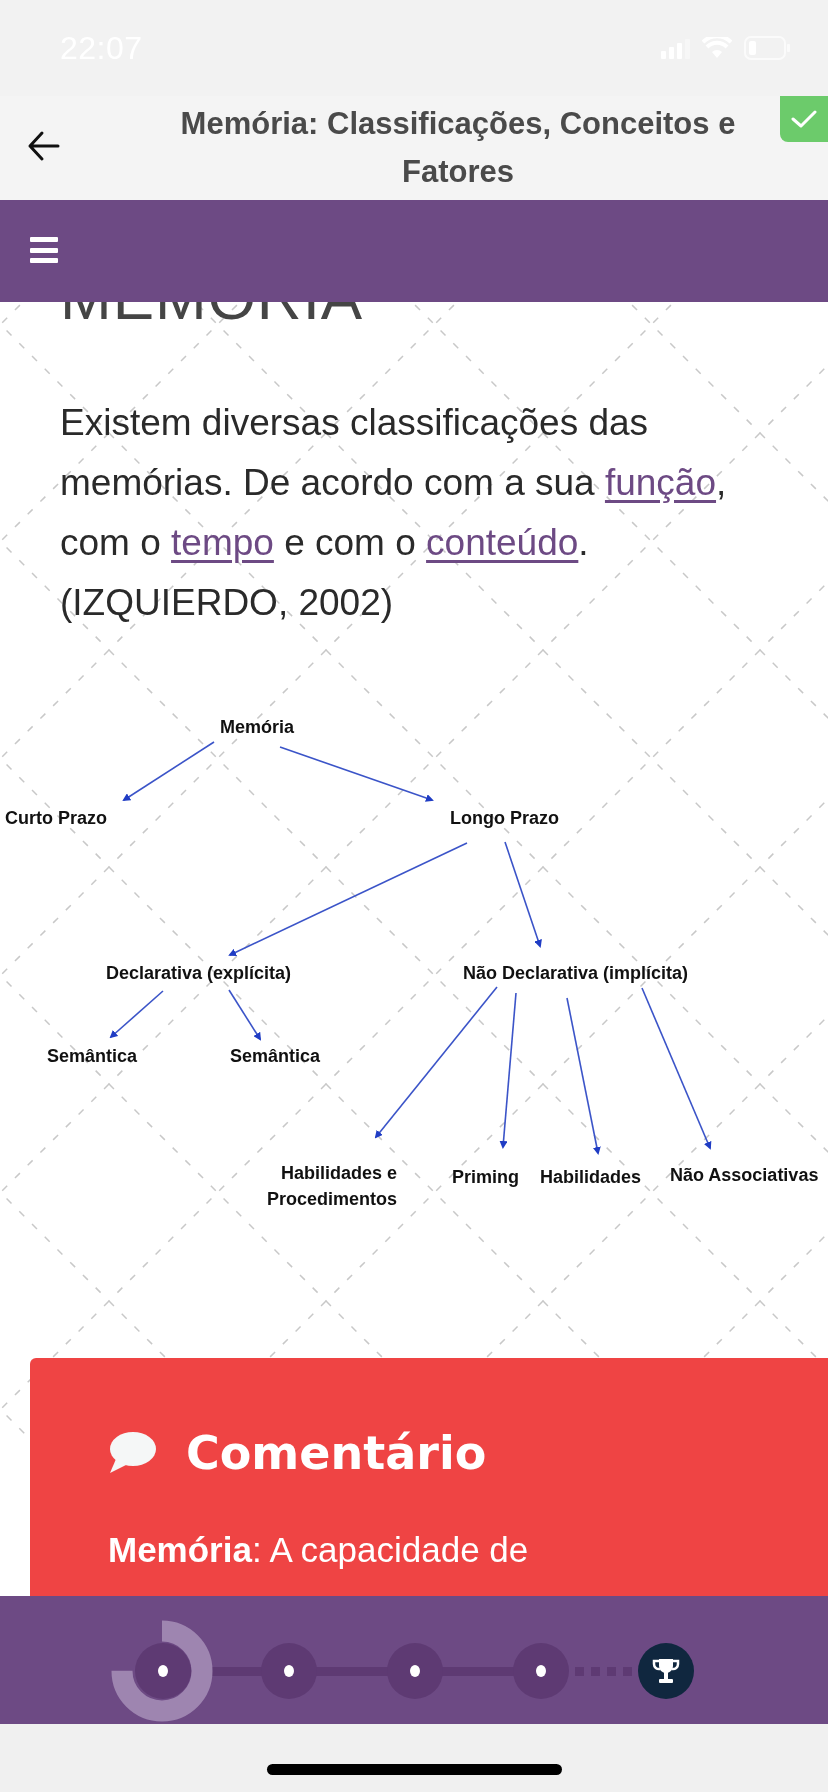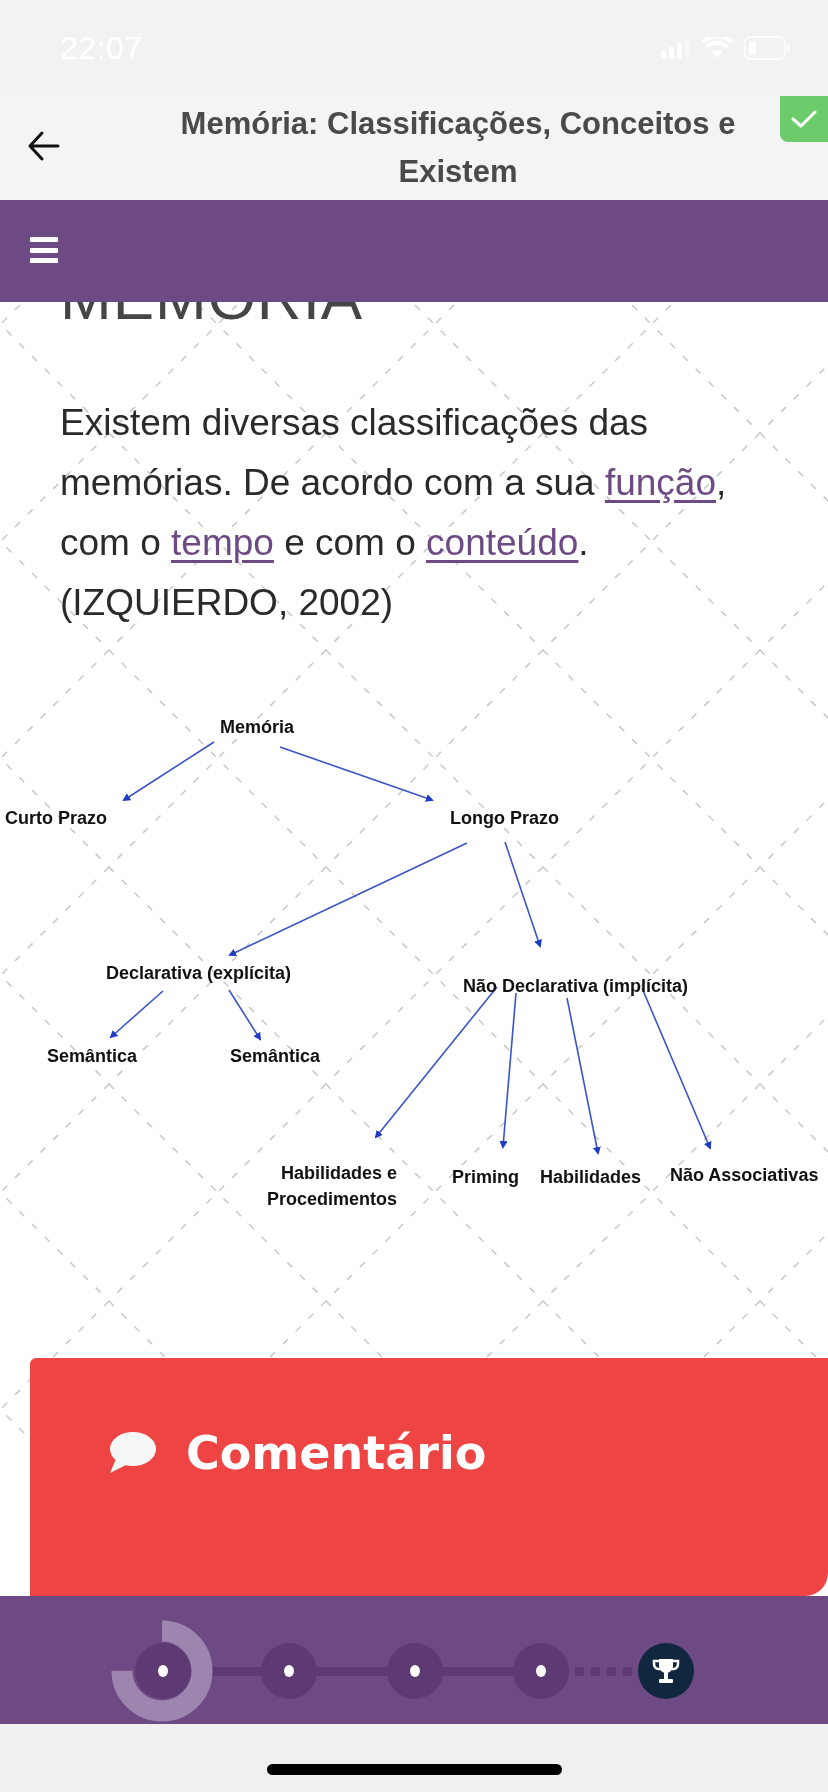--- a/index.html
+++ b/index.html
@@ -11,21 +11,21 @@
   .status-icons { position: absolute; right: 38px; top: 36px; display: flex; align-items: center; gap: 12px; }
   .sig { display: flex; align-items: flex-end; gap: 3px; height: 22px; }
   .sig span { width: 5px; background: #ffffff; border-radius: 1px; }
 
   .page-header { position: absolute; left: 0; top: 96px; width: 828px; height: 104px; background: #f4f4f4; }
   .back-btn { position: absolute; left: 26px; top: 32px; width: 36px; height: 36px; }
   .page-title { position: absolute; left: 150px; width: 616px; top: 4px; text-align: center; font-size: 31px; line-height: 48px; font-weight: bold; color: #4a4a4a; }
   .done-badge { position: absolute; right: 0; top: 0; width: 48px; height: 46px; background: #6ccb6b; border-bottom-left-radius: 8px; display: flex; align-items: center; justify-content: center; }
 
   .content { position: absolute; left: 0; top: 200px; width: 828px; height: 1396px; overflow: hidden;
-    background-color: #ffffff; border-radius: 23px; }
+    background-color: #ffffff; }
   .bg-pattern { position: absolute; left: 0; top: 0; width: 828px; height: 1396px; }
 
   .section-title { position: absolute; left: 60px; top: 62px; font-size: 62px; letter-spacing: 1px; color: #454545; font-family: "Liberation Sans", sans-serif; }
   .intro { position: absolute; left: 60px; top: 193px; width: 700px; font-size: 37px; line-height: 60px; color: #2a2a2a; font-family: "Liberation Sans", sans-serif; }
   .intro a { color: #6d4a84; text-decoration: underline; text-underline-offset: 5px; }
 
   .diagram { position: absolute; left: 0; top: 490px; width: 828px; height: 560px; }
   .dnode { position: absolute; font-size: 18px; font-weight: bold; color: #111111; white-space: nowrap; line-height: 26px; }
 
   .menu-bar { position: absolute; left: 0; top: 200px; width: 828px; height: 102px; background: #6d4a84; }
@@ -74,21 +74,21 @@
     </svg>
   </div>
 </div>
 
 <div class="page-header">
   <div class="back-btn">
     <svg width="36" height="36" viewBox="0 0 36 36">
       <path d="M32 18 H4 M16 5 L4 18 L16 31" stroke="#111" stroke-width="3" fill="none" stroke-linecap="round" stroke-linejoin="round"></path>
     </svg>
   </div>
-  <div class="page-title">Memória: Classificações, Conceitos e Existem</div>
+  <div class="page-title">Memória: Classificações, Conceitos e Fatores</div>
   <div class="done-badge">
     <svg width="26" height="20" viewBox="0 0 26 20">
       <path d="M2 10 L10 17 L24 3" stroke="#fff" stroke-width="3" fill="none" stroke-linecap="round" stroke-linejoin="round"></path>
     </svg>
   </div>
 </div>
 
 <div class="content">
   <svg class="bg-pattern" width="828" height="1396">
     <defs>
@@ -120,40 +120,41 @@
         <line x1="497" y1="297" x2="376" y2="447"></line>
         <line x1="516" y1="303" x2="503" y2="457"></line>
         <line x1="567" y1="308" x2="598" y2="463"></line>
         <line x1="642" y1="298" x2="710" y2="458"></line>
       </g>
     </svg>
     <div class="dnode" style="left:220px;top:24px">Memória</div>
     <div class="dnode" style="left:5px;top:115px">Curto Prazo</div>
     <div class="dnode" style="left:450px;top:115px">Longo Prazo</div>
     <div class="dnode" style="left:106px;top:270px">Declarativa (explícita)</div>
-    <div class="dnode" style="left:463px;top:283px">Não Declarativa (implícita)</div>
+    <div class="dnode" style="left:463px;top:270px">Não Declarativa (implícita)</div>
     <div class="dnode" style="left:47px;top:353px">Semântica</div>
     <div class="dnode" style="left:230px;top:353px">Semântica</div>
     <div class="dnode" style="left:267px;top:470px;text-align:right">
       <div>Habilidades e</div>
       <div>Procedimentos</div>
     </div>
     <div class="dnode" style="left:452px;top:474px">Priming</div>
     <div class="dnode" style="left:540px;top:474px">Habilidades</div>
     <div class="dnode" style="left:670px;top:472px">Não Associativas</div>
   </div>
 
   <div class="comment-card">
     <div class="comment-head">
       <svg width="48" height="44" viewBox="0 0 48 44">
         <ellipse cx="25" cy="18" rx="23" ry="17" fill="#f5f7f7"></ellipse>
         <path d="M8 28 L2 42 L20 33 Z" fill="#f5f7f7"></path>
       </svg>
       <span class="comment-title">Comentário</span>
     </div>
+    <div class="comment-text"><b>Memória</b><span>: A capacidade de</span></div>
   </div>
 </div>
 
 <div class="menu-bar">
   <div class="hamburger">
     <span></span>
       <span></span>
       <span></span>
   </div>
 </div>

